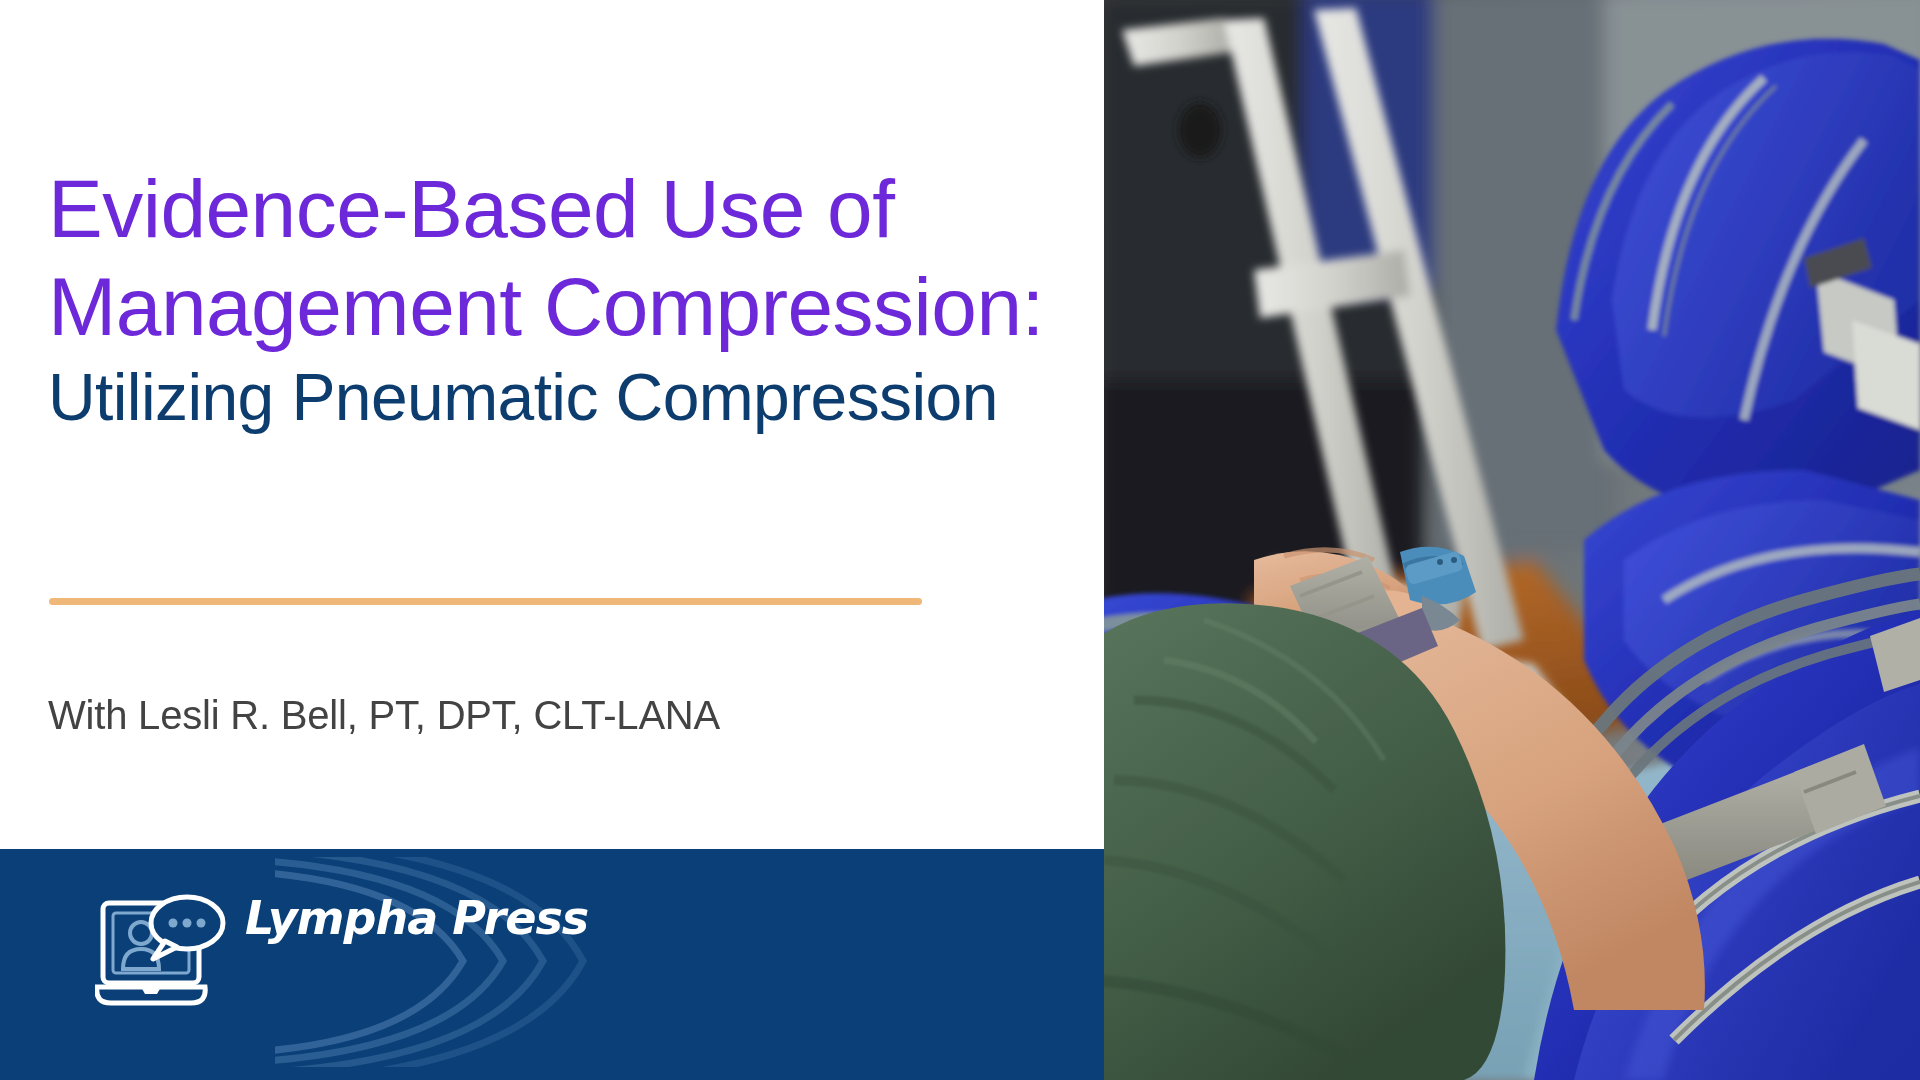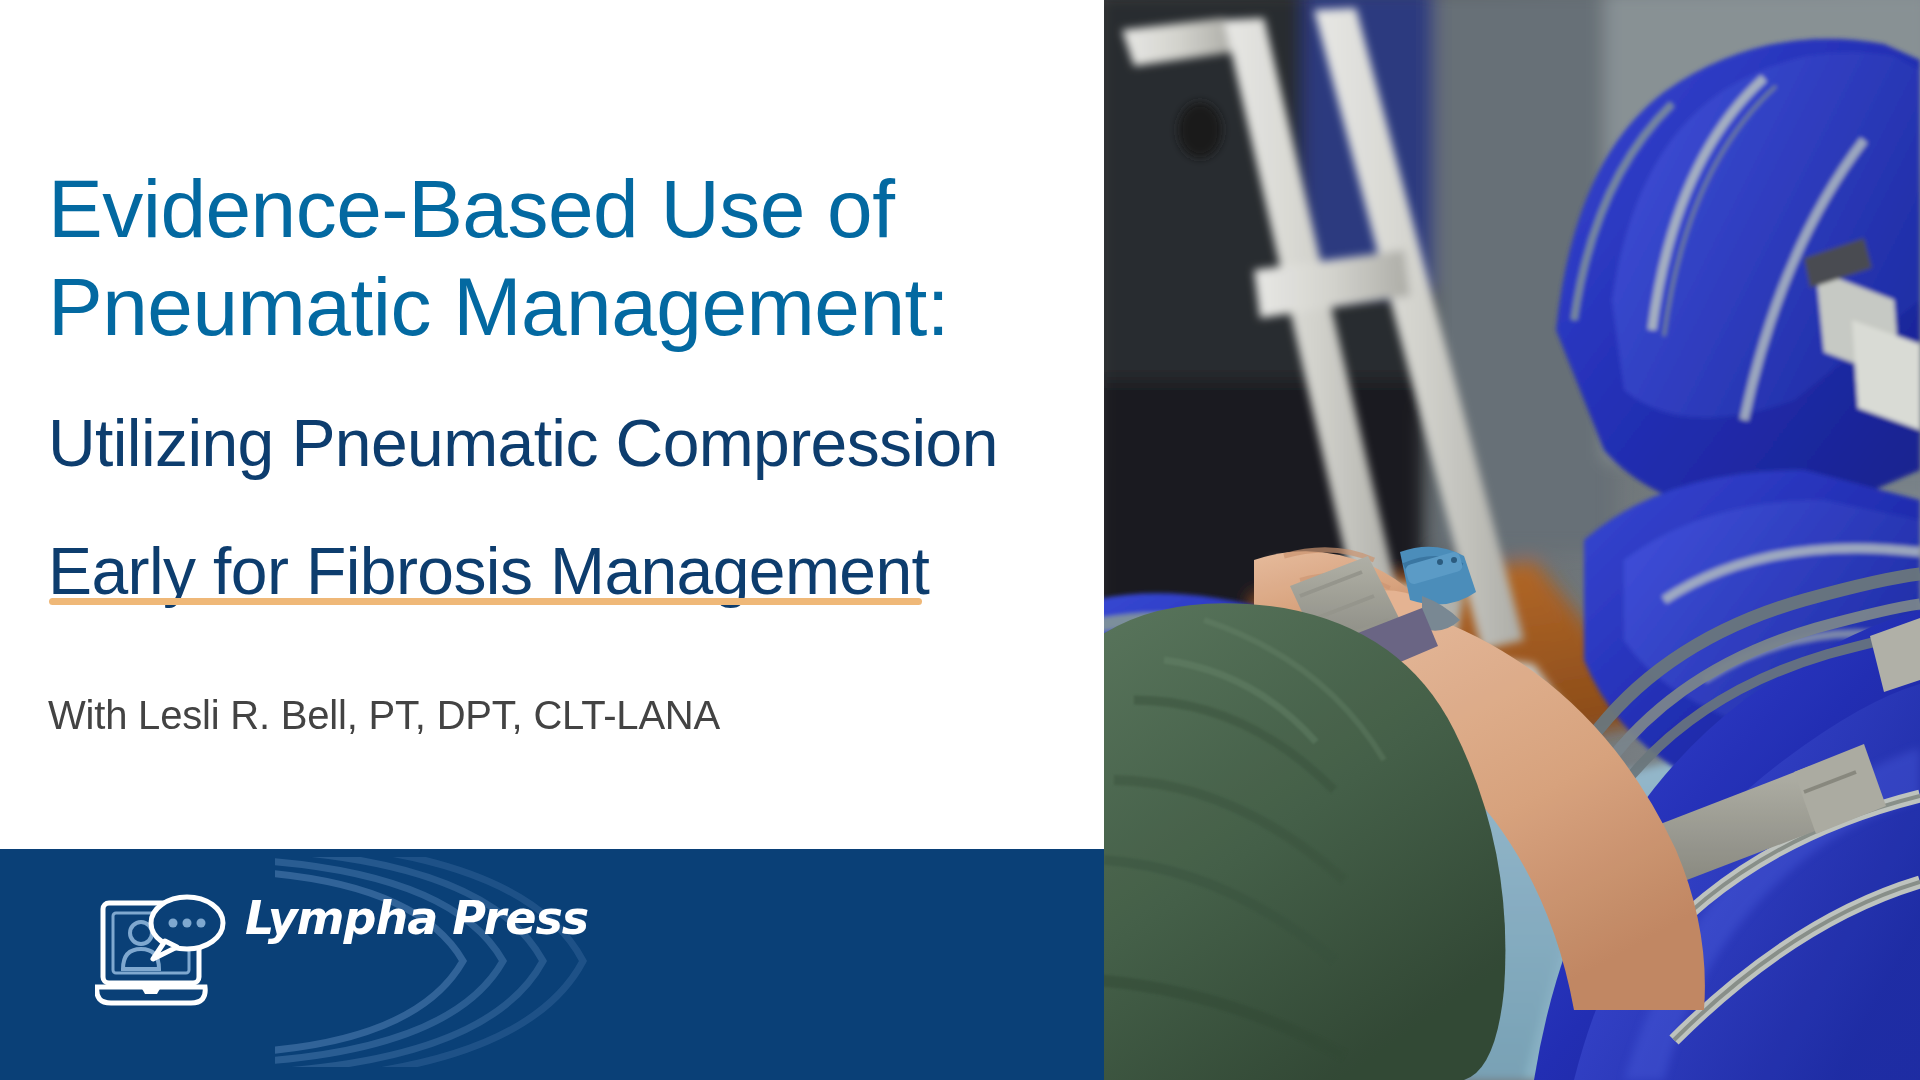--- a/index.html
+++ b/index.html
@@ -32,37 +32,36 @@
     z-index: 3;
   }
 
   .title-block {
     position: absolute;
     left: 48px;
     top: 160px;
     width: 1010px;
   }
   .title-line {
-    color: #0369a1;
+    color: #6d28d9;
     font-family: "Liberation Sans", sans-serif;
     font-size: 82px;
     line-height: 98px;
     font-weight: 400;
     letter-spacing: -0.5px;
     white-space: nowrap;
   }
   .subtitle-line {
     color: #0d3d6e;
     font-family: "Liberation Sans", sans-serif;
     font-size: 66px;
     line-height: 82px;
     font-weight: 400;
     letter-spacing: -0.6px;
     white-space: nowrap;
-    margin-top: 46px;
   }
 
   .divider {
     position: absolute;
     left: 49px;
     top: 598px;
     width: 873px;
     height: 7px;
     border-radius: 4px;
     background: #efb878;
@@ -334,23 +333,22 @@
       </g>
 
       <rect x="0" y="0" width="816" height="1080" fill="#000" opacity="0.04"></rect>
     </svg>
   </div>
 
   <div class="left-panel">
 
     <div class="title-block">
       <div class="title-line">Evidence-Based Use of</div>
-      <div class="title-line">Pneumatic Management:</div>
+      <div class="title-line">Management Compression:</div>
       <div class="subtitle-line">Utilizing Pneumatic Compression</div>
-      <div class="subtitle-line">Early for Fibrosis Management</div>
     </div>
 
     <div class="divider"></div>
 
     <div class="presenter">With Lesli R. Bell, PT, DPT, CLT-LANA</div>
   </div>
 
   <div class="footer-band">
     <div class="logo-wrap">
 

